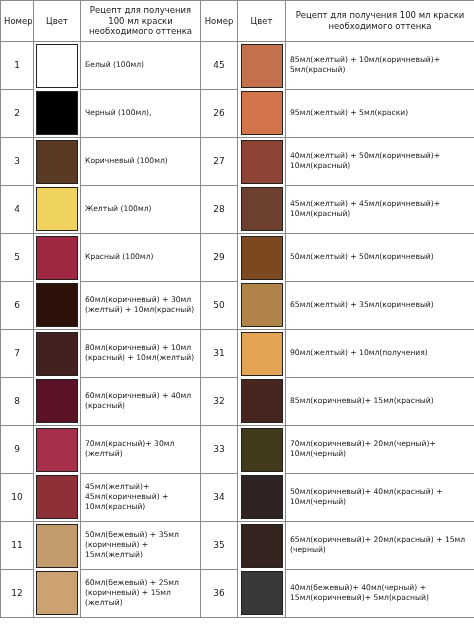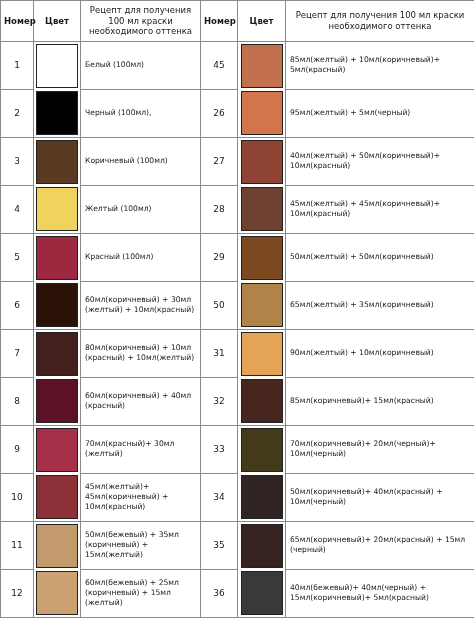--- a/index.html
+++ b/index.html
@@ -35,21 +35,21 @@
   col.c-num2  { width: 37px; }
   col.c-sw2   { width: 48px; }
   col.c-rec2  { width: 189px; }
 
   
   thead th {
     border: 1px solid #8a8a8a;
     border-top: 1px solid #8a8a8a;
     background: #ffffff;
     font-size: 8.5px;
-    font-weight: bold;
+    font-weight: normal;
     text-align: center;
     vertical-align: middle;
     padding: 4px 3px;
     line-height: 1.25;
     height: 36px;
     box-sizing: border-box;
   }
   thead th.wide-head {
     font-weight: normal;
   }
@@ -142,21 +142,21 @@
           <td class="num-cell">45</td>
           <td class="sw-cell"><span class="swatch" style="background: rgb(195, 112, 79);"></span></td>
           <td class="rec-cell">85мл(желтый) + 10мл(коричневый)+ 5мл(красный)</td>
         </tr>
         <tr class="inner-left">
           <td class="num-cell">2</td>
           <td class="sw-cell"><span class="swatch" style="background: rgb(0, 0, 0);"></span></td>
           <td class="rec-cell">Черный (100мл),</td>
           <td class="num-cell">26</td>
           <td class="sw-cell"><span class="swatch" style="background: rgb(210, 117, 74);"></span></td>
-          <td class="rec-cell">95мл(желтый) + 5мл(черный)</td>
+          <td class="rec-cell">95мл(желтый) + 5мл(краски)</td>
         </tr>
         <tr class="group-start">
           <td class="num-cell">3</td>
           <td class="sw-cell"><span class="swatch" style="background: rgb(90, 58, 34);"></span></td>
           <td class="rec-cell">Коричневый (100мл)</td>
           <td class="num-cell">27</td>
           <td class="sw-cell"><span class="swatch" style="background: rgb(142, 67, 52);"></span></td>
           <td class="rec-cell">40мл(желтый) + 50мл(коричневый)+ 10мл(красный)</td>
         </tr>
         <tr class="inner-left">
@@ -182,21 +182,21 @@
           <td class="num-cell">50</td>
           <td class="sw-cell"><span class="swatch" style="background: rgb(176, 131, 72);"></span></td>
           <td class="rec-cell">65мл(желтый)  + 35мл(коричневый)</td>
         </tr>
         <tr class="group-start">
           <td class="num-cell">7</td>
           <td class="sw-cell"><span class="swatch" style="background: rgb(66, 33, 31);"></span></td>
           <td class="rec-cell">80мл(коричневый) + 10мл (красный) + 10мл(желтый)</td>
           <td class="num-cell">31</td>
           <td class="sw-cell"><span class="swatch" style="background: rgb(229, 164, 85);"></span></td>
-          <td class="rec-cell">90мл(желтый) + 10мл(коричневый)</td>
+          <td class="rec-cell">90мл(желтый) + 10мл(получения)</td>
         </tr>
         <tr class="inner-left">
           <td class="num-cell">8</td>
           <td class="sw-cell"><span class="swatch" style="background: rgb(92, 18, 38);"></span></td>
           <td class="rec-cell">60мл(коричневый)  + 40мл (красный)</td>
           <td class="num-cell">32</td>
           <td class="sw-cell"><span class="swatch" style="background: rgb(71, 38, 32);"></span></td>
           <td class="rec-cell">85мл(коричневый)+ 15мл(красный)</td>
         </tr>
         <tr class="group-start">

